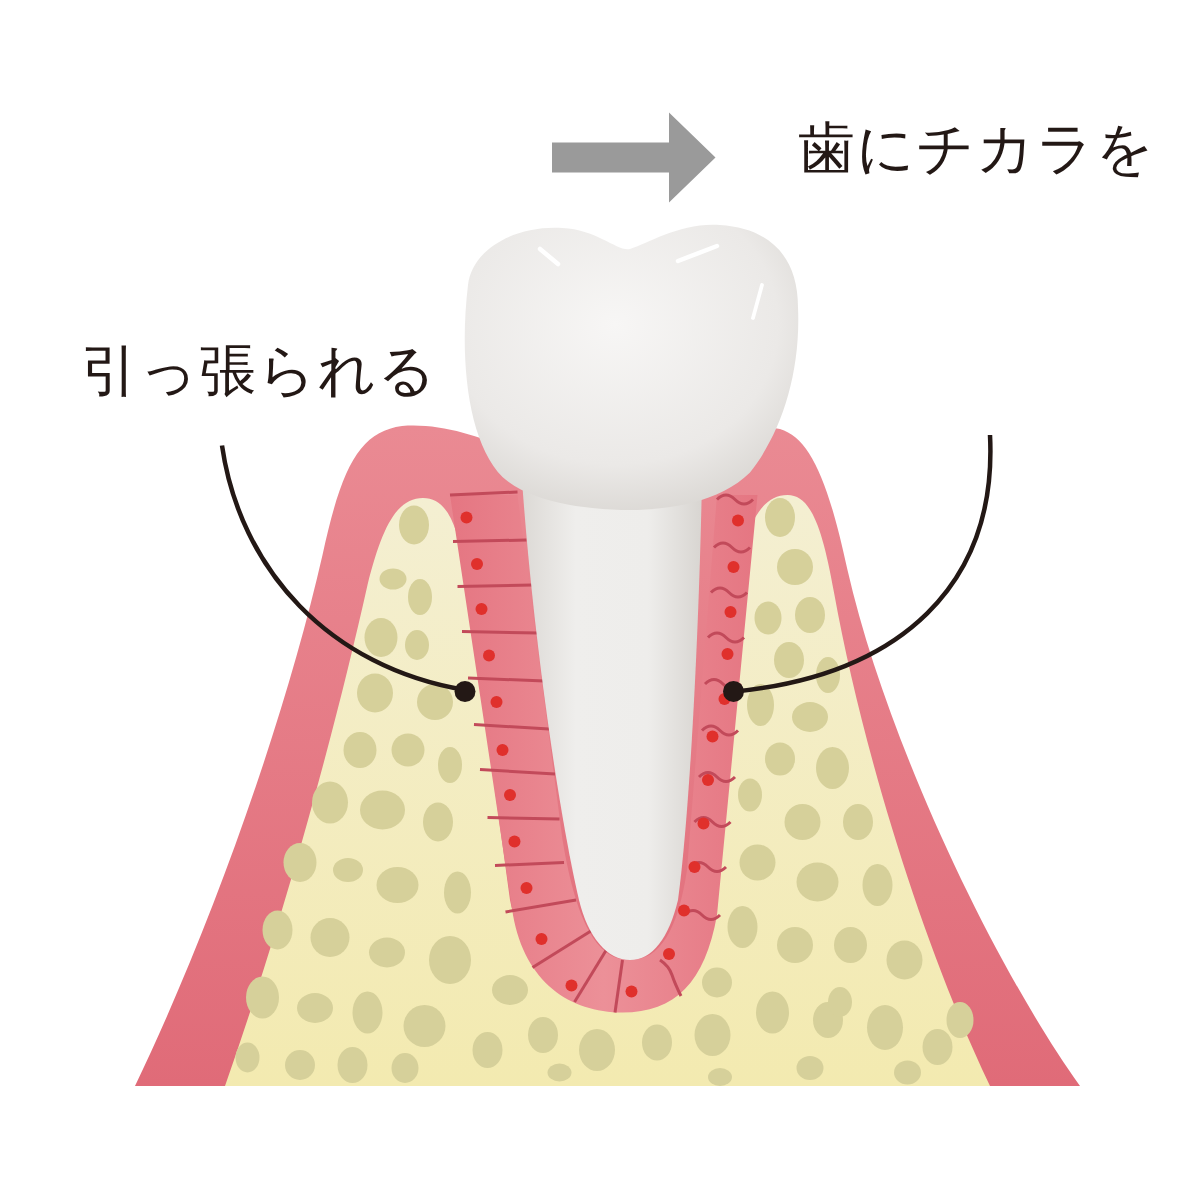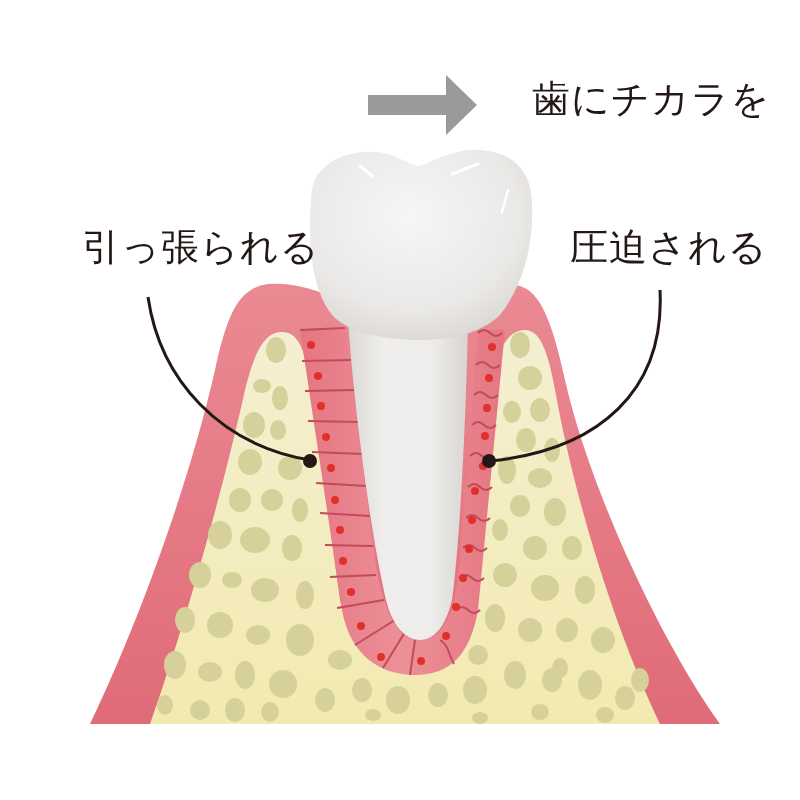--- a/index.html
+++ b/index.html
@@ -2,21 +2,21 @@
 <html><head>
 <meta charset="utf-8">
 <style>
   html, body { margin:0; padding:0; background:#ffffff; }
   body { width:800px; height:800px; position:relative; overflow:hidden;
          font-family:"DejaVu Sans", "Liberation Sans", sans-serif; }
   #stage { position:absolute; left:0; top:0; width:800px; height:800px; }
   .label { position:absolute; color:#231815; font-size:38px; line-height:1; letter-spacing:1px; white-space:nowrap; }
   #label-force-1 { left:532px; top:80px; }
   #label-force-2 { left:532px; top:134px; }
-  #label-tension { left:54px; top:228px;margin-left:28px; }
+  #label-tension { left:54px; top:228px; }
   #label-compression { left:570px; top:228px; }
 </style>
 </head>
 <body>
 
 <div id="stage">
   <svg width="800" height="800" viewBox="0 0 800 800" xmlns="http://www.w3.org/2000/svg">
     <defs>
       <linearGradient id="gumGrad" x1="0" y1="0" x2="0" y2="1">
         <stop offset="0" stop-color="#ea8a93"></stop>
@@ -211,14 +211,13 @@
       <circle cx="310" cy="461" r="7" fill="#231815"></circle>
     </g>
     <g>
       <path d="M660,290 C665,390 600,450 490,461" stroke="#231815" stroke-width="3" fill="none"></path>
       <circle cx="489" cy="461" r="7" fill="#231815"></circle>
     </g>
   </svg>
 
   <div id="label-force-1" class="label">歯にチカラを</div>
   <div id="label-tension" class="label">引っ張られる</div>
-  <div id="label-compression" class="label">圧迫される</div>
 </div>
 
 </body></html>

